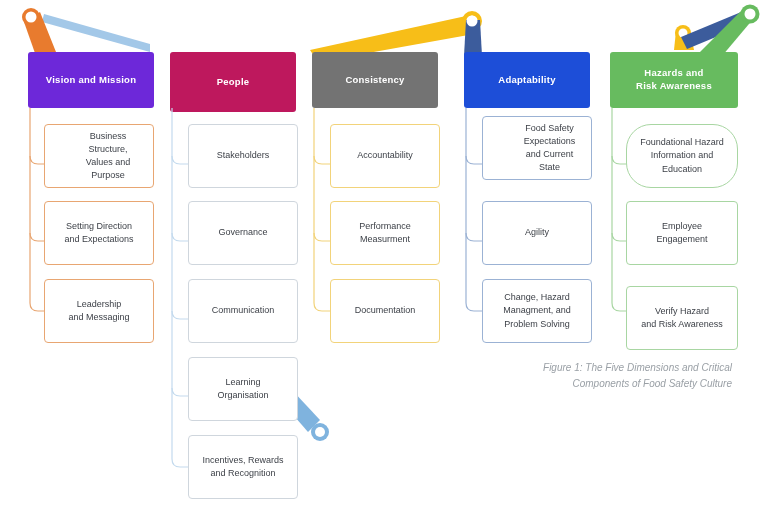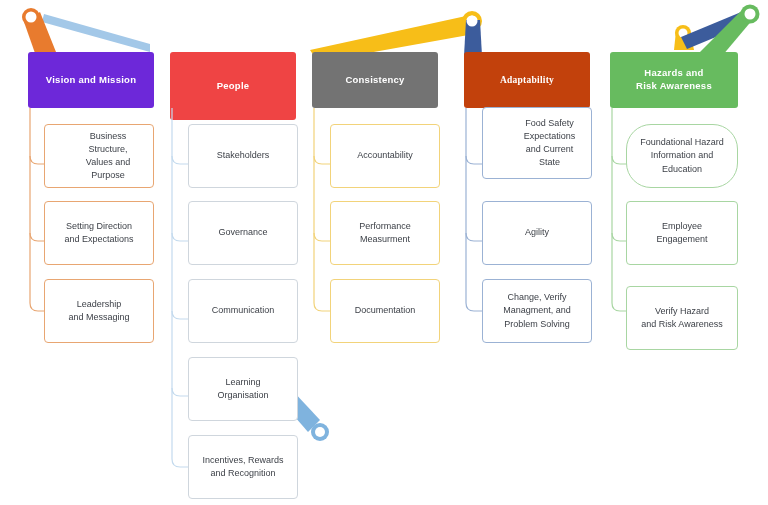--- a/index.html
+++ b/index.html
@@ -133,21 +133,21 @@
     </div>
     <div class="card" style="left:44px;top:279px;width:110px;height:64px;border-color:#E8A672;">
       <div>
         <span>Leadership</span><br>
         <span>and Messaging</span>
       </div>
     </div>
   </div>
 
   <div class="column">
-    <div class="col-header" style="left:170px;top:52px;width:126px;height:68px;background:#ef4444;justify-content:center;">
+    <div class="col-header" style="left:170px;top:52px;width:126px;height:60px;background:#be185d;justify-content:center;">
       <span>People</span>
     </div>
 
     <svg class="branch" style="left:170px;top:108px;" width="30" height="380" viewBox="0 0 30 380">
       <path d="M2 0 L2 351 Q2 359 10 359 L30 359" fill="none" stroke="#C3DAEE" stroke-width="1.2"></path>
       <path d="M2 48 Q2 56 10 56 L30 56" fill="none" stroke="#C3DAEE" stroke-width="1.2"></path>
       <path d="M2 125 Q2 133 10 133 L30 133" fill="none" stroke="#C3DAEE" stroke-width="1.2"></path>
       <path d="M2 203 Q2 211 10 211 L30 211" fill="none" stroke="#C3DAEE" stroke-width="1.2"></path>
       <path d="M2 280 Q2 288 10 288 L30 288" fill="none" stroke="#C3DAEE" stroke-width="1.2"></path>
     </svg>
@@ -194,43 +194,43 @@
         <span>Performance</span><br>
         <span>Measurment</span>
       </div>
     </div>
     <div class="card" style="left:330px;top:279px;width:110px;height:64px;border-color:#F2D37A;justify-content:center;">
       <div><span>Documentation</span></div>
     </div>
   </div>
 
   <div class="column">
-    <div class="col-header" style="left:464px;top:52px;width:126px;height:56px;background:#c2410c;font-family:Liberation Serif, serif;">
+    <div class="col-header" style="left:464px;top:52px;width:126px;height:56px;background:#1d4ed8;">
       <span>Adaptability</span>
     </div>
 
     <svg class="branch" style="left:464px;top:108px;" width="30" height="240" viewBox="0 0 30 240">
       <path d="M2 0 L2 195 Q2 203 10 203 L30 203" fill="none" stroke="#9BB2D4" stroke-width="1.2"></path>
       <path d="M2 48 Q2 56 10 56 L30 56" fill="none" stroke="#9BB2D4" stroke-width="1.2"></path>
       <path d="M2 125 Q2 133 10 133 L30 133" fill="none" stroke="#9BB2D4" stroke-width="1.2"></path>
     </svg>
 
-    <div class="card" style="left:482px;top:107px;width:110px;height:72px;border-color:#9BB2D4;padding-left:31px;">
+    <div class="card" style="left:482px;top:116px;width:110px;height:64px;border-color:#9BB2D4;padding-left:31px;">
       <div>
         <span>Food Safety</span><br>
         <span>Expectations</span><br>
         <span>and Current State</span>
       </div>
     </div>
     <div class="card" style="left:482px;top:201px;width:110px;height:64px;border-color:#9BB2D4;text-align:center;">
       <div><span>Agility</span></div>
     </div>
     <div class="card" style="left:482px;top:279px;width:110px;height:64px;border-color:#9BB2D4;">
       <div>
-        <span>Change, Verify</span><br>
+        <span>Change, Hazard</span><br>
         <span>Managment, and</span><br>
         <span>Problem Solving</span>
       </div>
     </div>
   </div>
 
   <div class="column">
     <div class="col-header" style="left:610px;top:52px;width:128px;height:56px;background:#67BB5F;">
       <div>
         <span>Hazards and</span><br>
@@ -258,14 +258,18 @@
       </div>
     </div>
     <div class="card" style="left:626px;top:286px;width:112px;height:64px;border-color:#A8D6A2;">
       <div>
         <span>Verify Hazard</span><br>
         <span>and Risk Awareness</span>
       </div>
     </div>
   </div>
 
+  <div class="caption" style="left:452px;top:360px;">
+    <span>Figure 1: The Five Dimensions and Critical</span>
+    <span>Components of Food Safety Culture</span>
+  </div>
 
 </div>
 
 </body></html>

